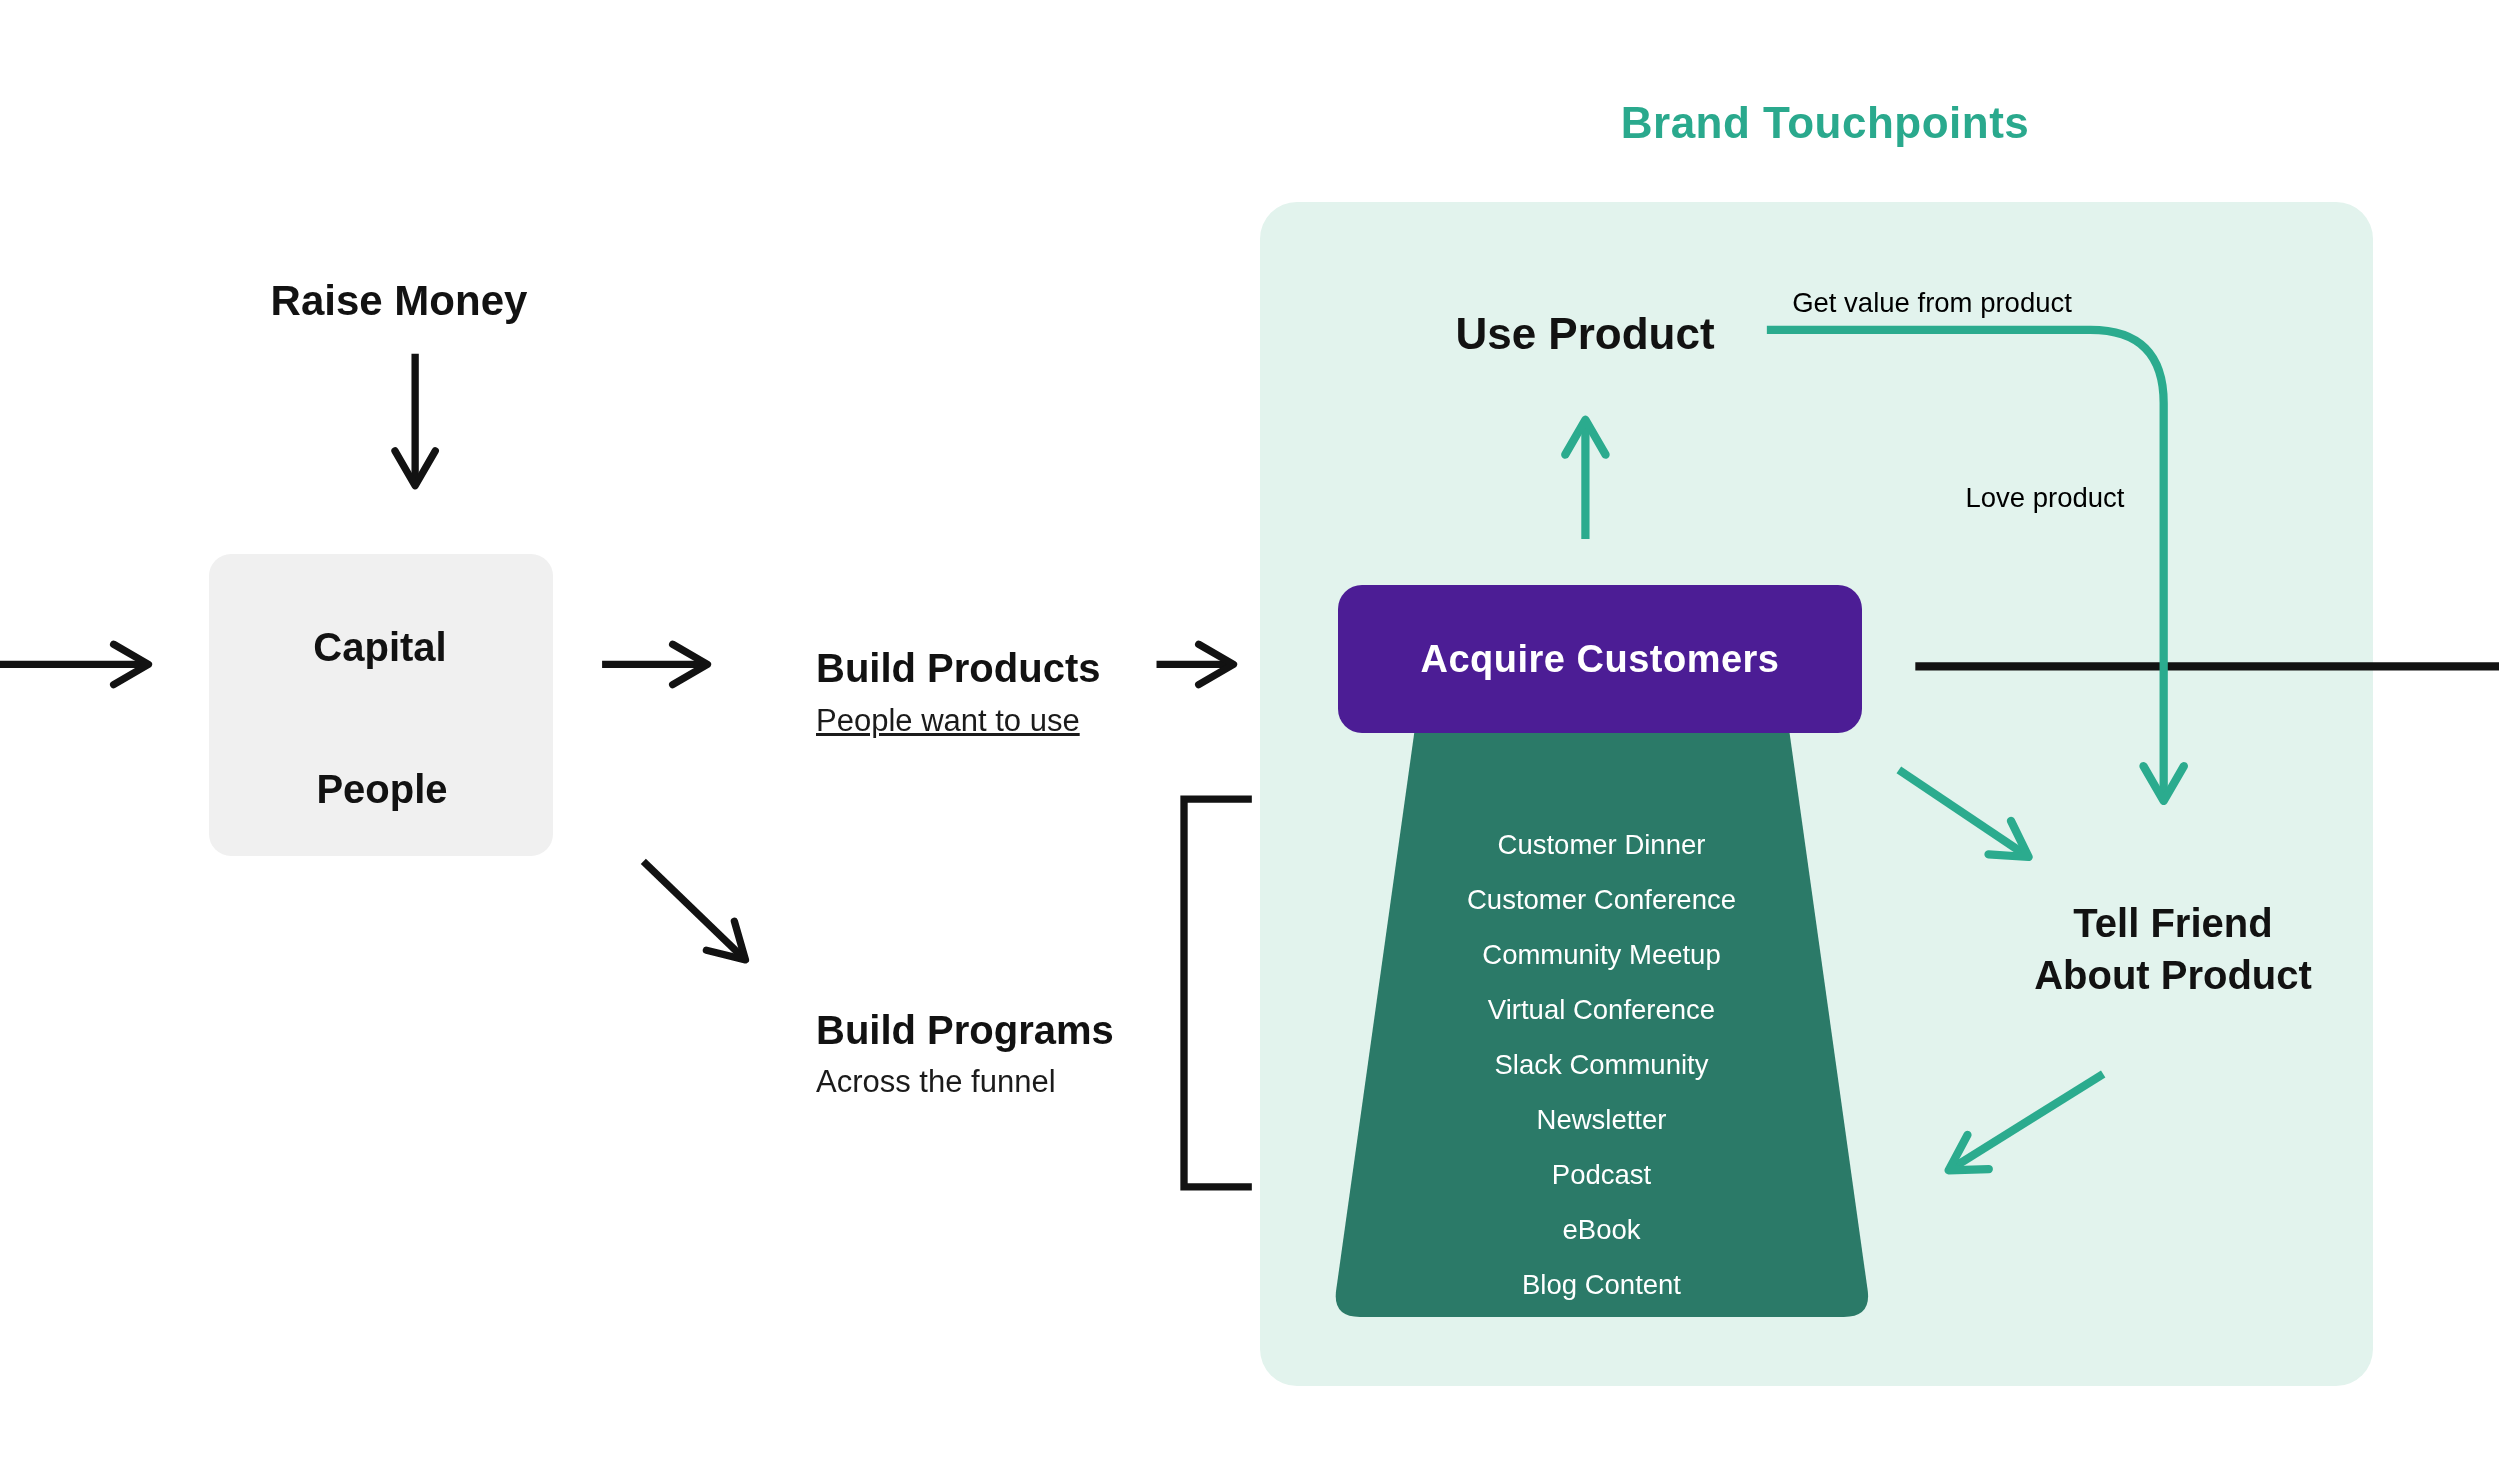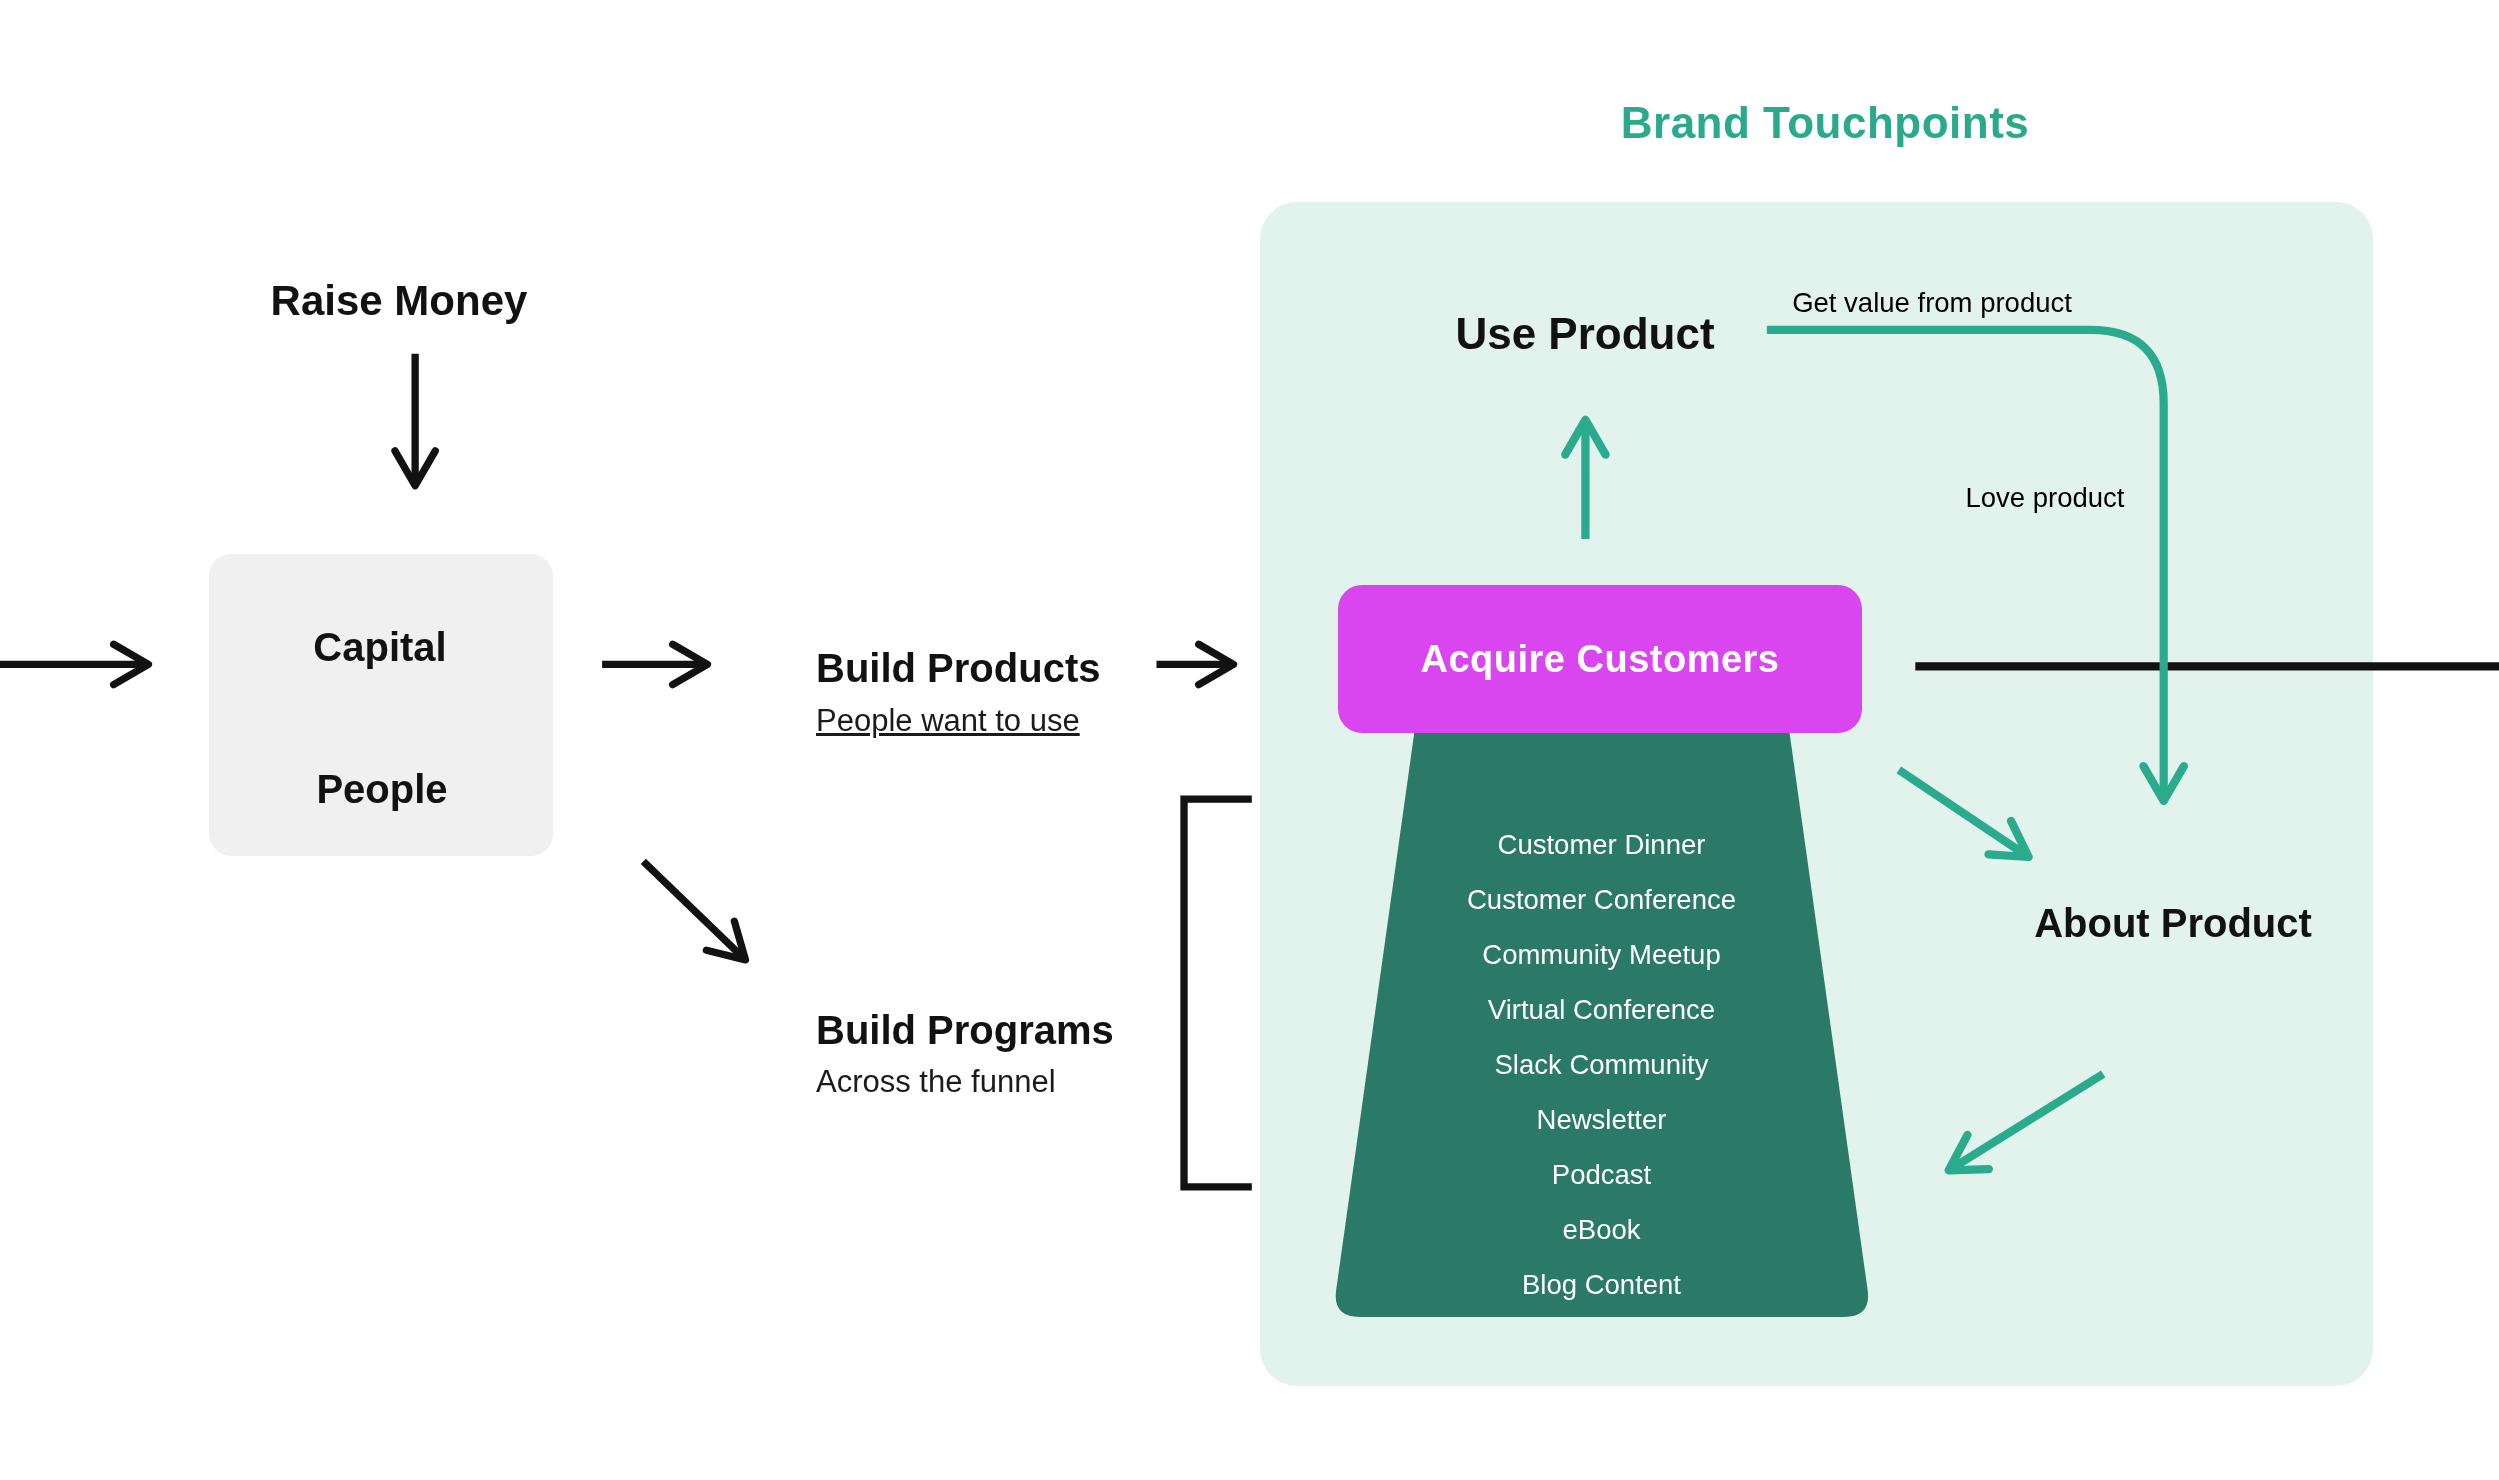--- a/index.html
+++ b/index.html
@@ -26,21 +26,21 @@
   .panel{
     left:1260px;top:196px;width:1113px;height:1184px;
     background:#E2F3ED;border-radius:37px;
   }
   .capital-box{
     left:209px;top:548px;width:344px;height:302px;
     background:#F0F0F0;border-radius:22px;
   }
   .acquire-box{
     left:1338px;top:579px;width:524px;height:148px;
-    background:#d946ef;border-radius:24px;
+    background:#4c1d95;border-radius:24px;
     display:flex;align-items:center;justify-content:center;
     z-index:3;
   }
   .acquire-box .lbl{color:#ffffff;font-size:38px;font-weight:700;letter-spacing:0.5px;}
 
   .funnel-list{
     left:1418px;top:811px;width:367px;height:495px;
     display:flex;flex-direction:column;justify-content:space-around;
     align-items:center;z-index:3;
   }
@@ -116,15 +116,16 @@
     <div class="funnel-item">Community Meetup</div>
     <div class="funnel-item">Virtual Conference</div>
     <div class="funnel-item">Slack Community</div>
     <div class="funnel-item">Newsletter</div>
     <div class="funnel-item">Podcast</div>
     <div class="funnel-item">eBook</div>
     <div class="funnel-item">Blog Content</div>
   </div>
 
 <div class="abs tell-friend">
+  <div class="line">Tell Friend</div>
   <div class="line">About Product</div>
 </div>
 
 
 </body></html>

